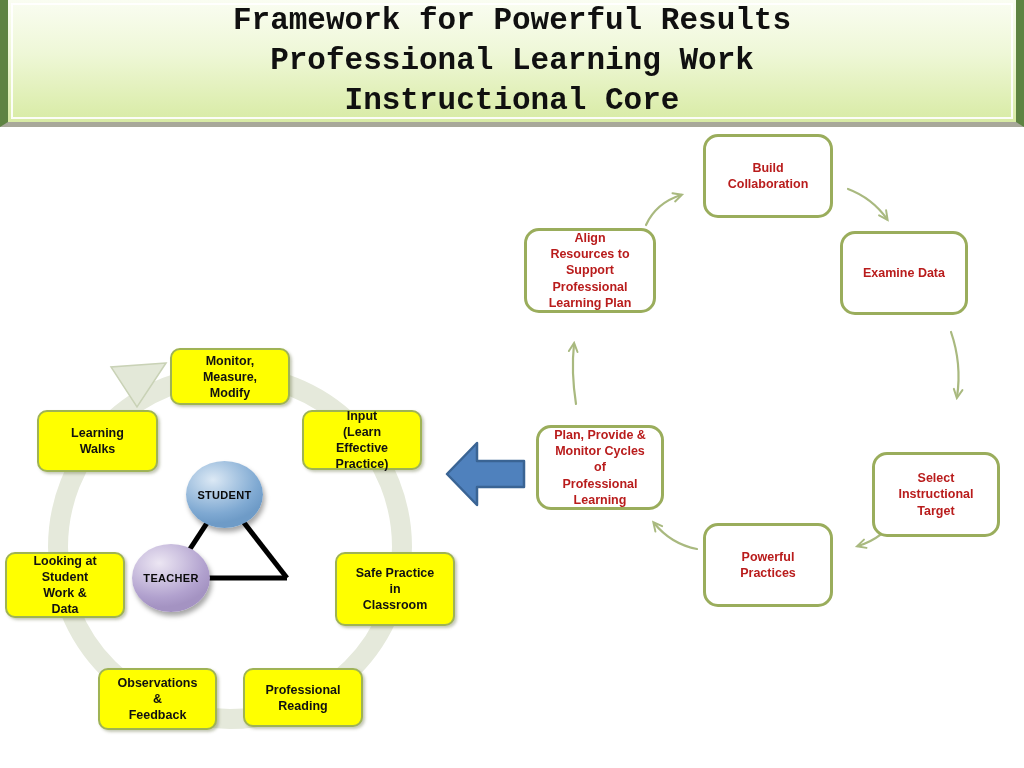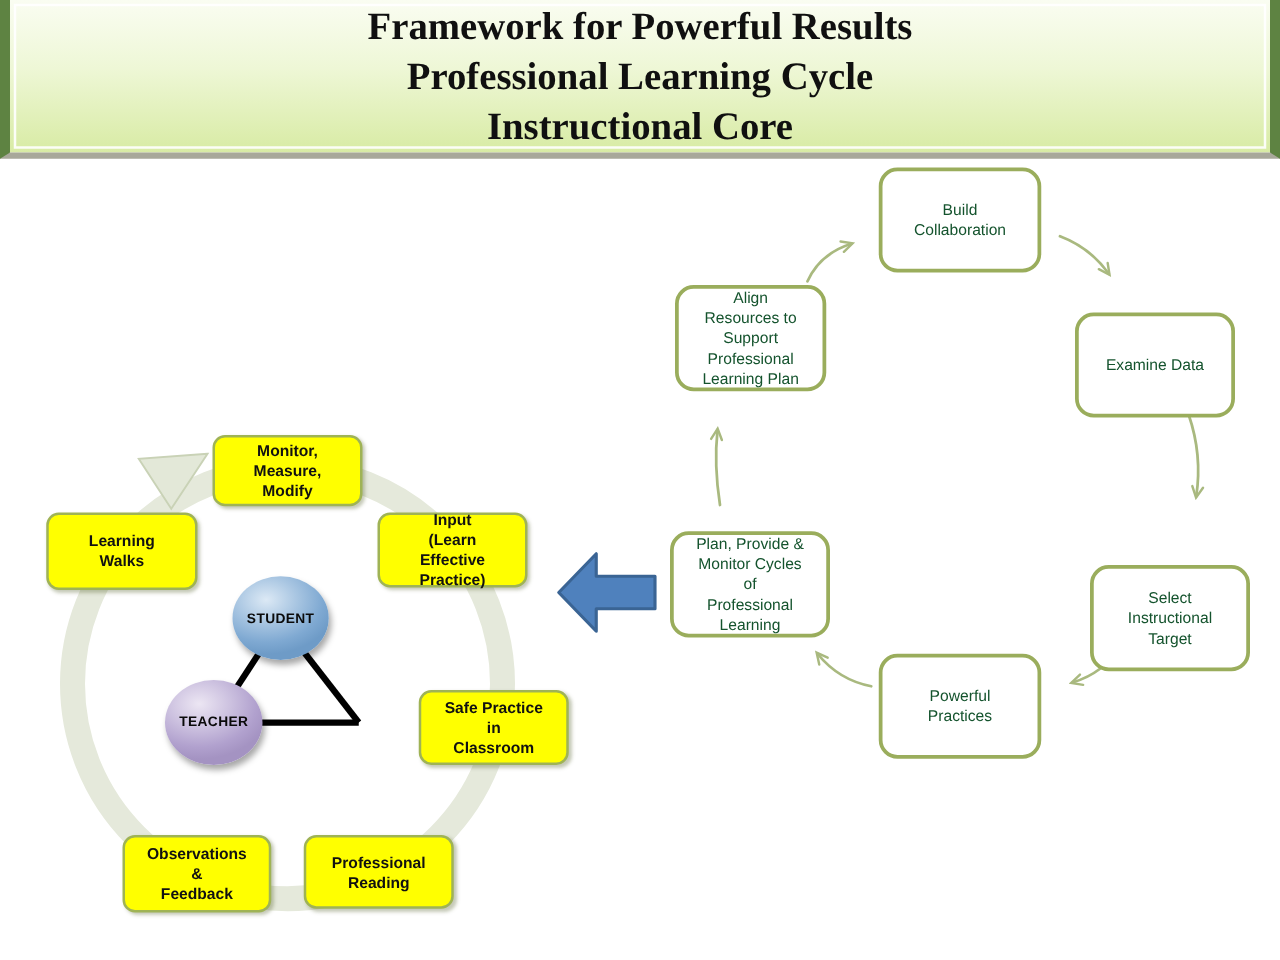--- a/index.html
+++ b/index.html
@@ -12,34 +12,34 @@
     background:linear-gradient(180deg,#fafdf2 0%,#eef7d6 45%,#d8eba4 100%);
     border-left:8px solid #5e8342; border-right:8px solid #5e8342;
     border-bottom:5px solid #a8a89a;
   }
   .banner-inner {
     position:absolute; left:3px; top:3px; right:3px; bottom:3px;
     border:2px solid rgba(255,255,255,0.9); pointer-events:none;
   }
   .title {
     position:absolute; left:0; right:0; top:1px; text-align:center;
-    font-family:Liberation Serif, serif; font-weight:bold; font-size:31px;
+    font-family:Liberation Mono, monospace; font-weight:bold; font-size:31px;
     line-height:40px; color:#101010;
   }
 
   
   svg.overlay { position:absolute; left:0; top:0; z-index:1; }
 
   
   .gbox {
     position:absolute; box-sizing:border-box; z-index:3;
     background:#ffffff; border:3px solid #9aad5c; border-radius:15px;
     display:flex; align-items:center; justify-content:center;
-    text-align:center; font-weight:normal; font-size:12.5px; line-height:1.3;
-    color:#14532d; white-space:pre-line; padding:15px;
+    text-align:center; font-weight:bold; font-size:12.5px; line-height:1.3;
+    color:#b91c1c; white-space:pre-line; padding:15px;
   }
 
   
   .ybox {
     position:absolute; box-sizing:border-box; z-index:3;
     background:#ffff00; border:2.5px solid #9fb355; border-radius:10px;
     display:flex; align-items:center; justify-content:center;
     text-align:center; font-weight:bold; font-size:12.5px; line-height:1.28;
     color:#111; white-space:pre-line; padding:18px;
     box-shadow:2px 2px 3px rgba(90,100,50,0.35);
@@ -61,21 +61,21 @@
 </style>
 </head>
 <body>
 
 <div id="slide">
 
   <div class="banner">
     <div class="banner-inner"></div>
     <div class="title">
       <div>Framework for Powerful Results</div>
-      <div>Professional Learning Cycle</div>
+      <div>Professional Learning Work</div>
       <div>Instructional Core</div>
     </div>
   </div>
 
   <svg class="overlay" width="1024" height="768" viewBox="0 0 1024 768">
     <defs>
       <marker id="mOlive" viewBox="0 0 12 12" markerWidth="13" markerHeight="13" refX="9" refY="6" orient="auto" markerUnits="userSpaceOnUse">
         <path d="M2,2 L10,6 L2,10" fill="none" stroke="#a9b97f" stroke-width="1.8" stroke-linecap="round"></path>
       </marker>
     </defs>
@@ -96,42 +96,45 @@
       <path d="M 894 518 Q 884 538 858 546" marker-end="url(#mOlive)"></path>
       <path d="M 697 549 Q 671 544 654 523" marker-end="url(#mOlive)"></path>
       <path d="M 576 404 Q 571 372 574 344" marker-end="url(#mOlive)"></path>
     </g>
 
     <polygon points="447,474 477,443 477,461 524,461 524,487 477,487 477,505" fill="#4f81bd" stroke="#3a6494" stroke-width="2.5" stroke-linejoin="round"></polygon>
   </svg>
 
   <div class="gbox" style="left:703px; top:134px; width:130px; height:84px;">Build
 Collaboration</div>
-  <div class="gbox" style="left:860px; top:231px; width:128px; height:84px;margin-top:19px;">Examine Data</div>
+  <div class="gbox" style="left:840px; top:231px; width:128px; height:84px;">Examine Data</div>
   <div class="gbox" style="left:872px; top:425px; width:128px; height:85px;margin-top:27px;">Select
 Instructional
 Target</div>
   <div class="gbox" style="left:703px; top:523px; width:130px; height:84px;">Powerful Practices</div>
   <div class="gbox" style="left:536px; top:425px; width:128px; height:85px;">Plan, Provide &amp;
 Monitor Cycles of
 Professional
 Learning</div>
-  <div class="gbox" style="left:540px; top:228px; width:121px; height:85px;">Align Resources to
+  <div class="gbox" style="left:524px; top:228px; width:132px; height:85px;">Align Resources to
 Support
 Professional
 Learning Plan</div>
 
   <div class="ybox" style="left:170px; top:348px; width:120px; height:57px;">Monitor,
 Measure, Modify</div>
   <div class="ybox" style="left:302px; top:410px; width:120px; height:60px;">Input
 (Learn Effective
 Practice)</div>
   <div class="ybox" style="left:37px; top:410px; width:121px; height:62px;">Learning Walks</div>
-  <div class="ybox" style="left:335px; top:552px; width:120px; height:60px;">Safe Practice in
+  <div class="ybox" style="left:335px; top:552px; width:120px; height:74px;">Safe Practice in
 Classroom</div>
+  <div class="ybox" style="left:5px; top:552px; width:120px; height:66px;">Looking at
+Student Work &amp;
+Data</div>
   <div class="ybox" style="left:98px; top:668px; width:119px; height:62px;">Observations &amp;
 Feedback</div>
   <div class="ybox" style="left:243px; top:668px; width:120px; height:59px;">Professional
 Reading</div>
 
   <div class="ellipse el-student">STUDENT</div>
   <div class="ellipse el-teacher">TEACHER</div>
 
 </div>
 

